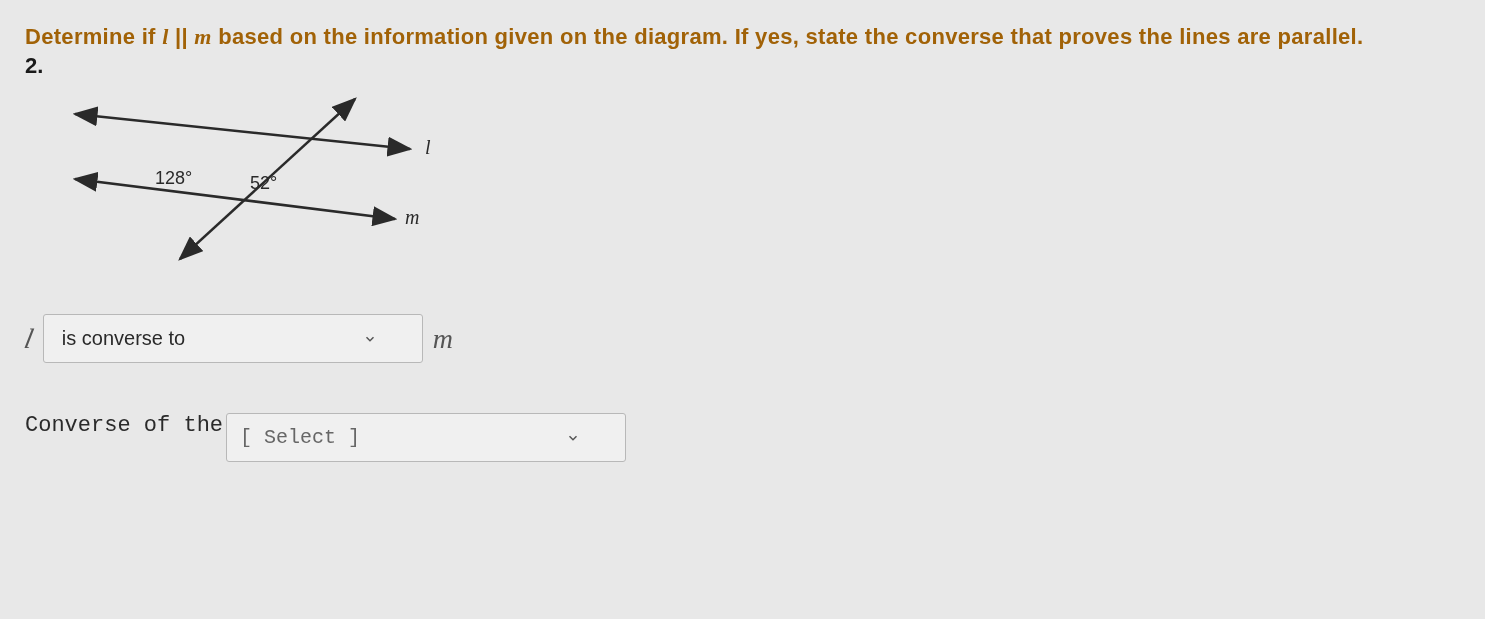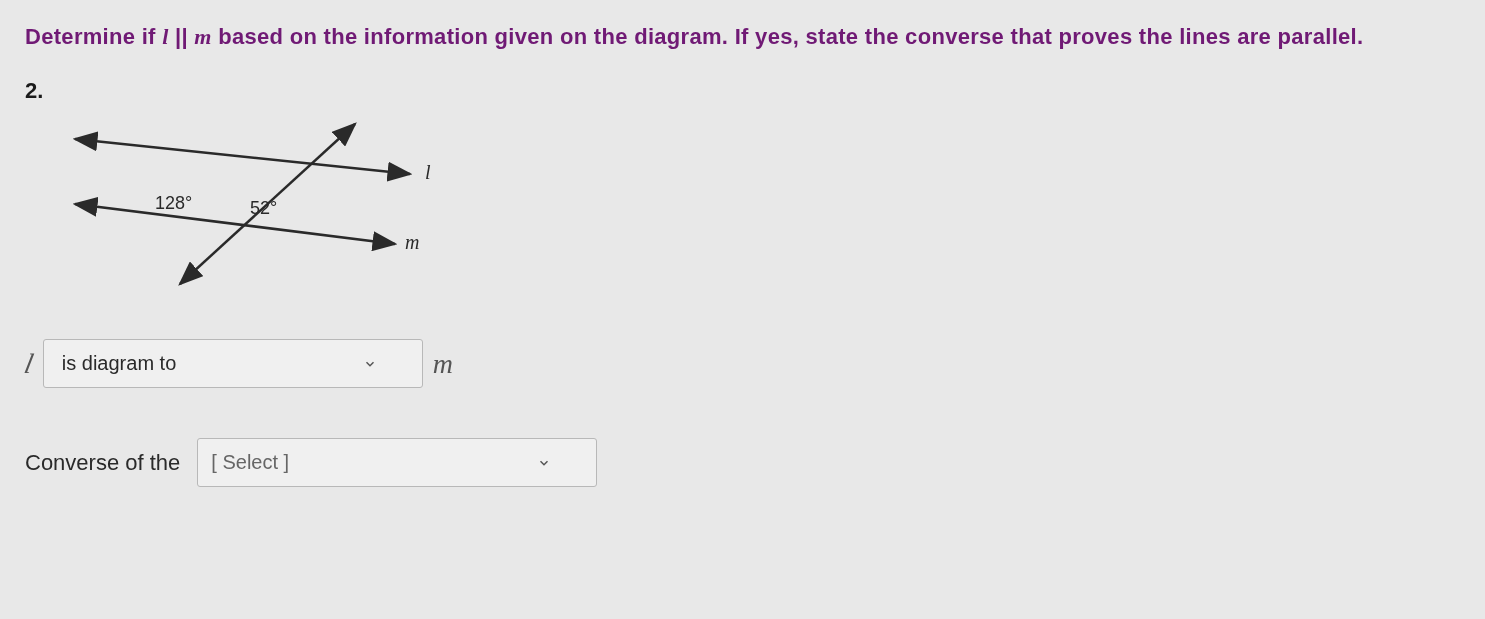--- a/index.html
+++ b/index.html
@@ -10,23 +10,22 @@
     body {
       font-family: Arial, Helvetica, sans-serif;
       background-color: #e8e8e8;
       padding: 20px 25px;
       width: 1485px;
       height: 619px;
     }
     .instruction {
       font-size: 22px;
       font-weight: bold;
-      color: #701a75;
+      color: #a16207;
       line-height: 1.5;
-      margin-bottom: 25px;
       letter-spacing: 0.3px;
     }
     .italic {
       font-style: italic;
       font-family: 'Times New Roman', serif;
       font-weight: bold;
     }
     .question-number {
       font-size: 22px;
       font-weight: bold;
@@ -85,22 +84,22 @@
       display: flex;
       align-items: center;
       justify-content: space-between;
     }
     .chevron {
       width: 14px;
       height: 14px;
     }
     .converse-row {
       display: flex;
-      align-items: center;
-      gap: 17px;
+      gap: 3px;
+      font-family: Liberation Mono, monospace;
     }
     .converse-label {
       font-size: 22px;
       color: #2a2a2a;
     }
   </style>
 </head>
 <body>
 
 <div class="instruction">
@@ -130,21 +129,21 @@
     <text x="225" y="105" font-size="18" fill="#2a2a2a" font-family="Arial">52°</text>
 
     <text x="400" y="70" font-size="20" fill="#2a2a2a" font-family="Times New Roman" font-style="italic">l</text>
     <text x="380" y="140" font-size="20" fill="#2a2a2a" font-family="Times New Roman" font-style="italic">m</text>
   </svg>
 </div>
 
 <div class="answer-row">
   <span class="var-l">l</span>
   <div class="dropdown">
-    <span>is diagram to</span>
+    <span>is converse to</span>
     <svg class="chevron" viewBox="0 0 24 24" fill="none" stroke="#555" stroke-width="2.5">
       <polyline points="6 9 12 15 18 9"></polyline>
     </svg>
   </div>
   <span class="var-m">m</span>
 </div>
 
 <div class="converse-row">
   <span class="converse-label">Converse of the</span>
   <div class="dropdown-small">

